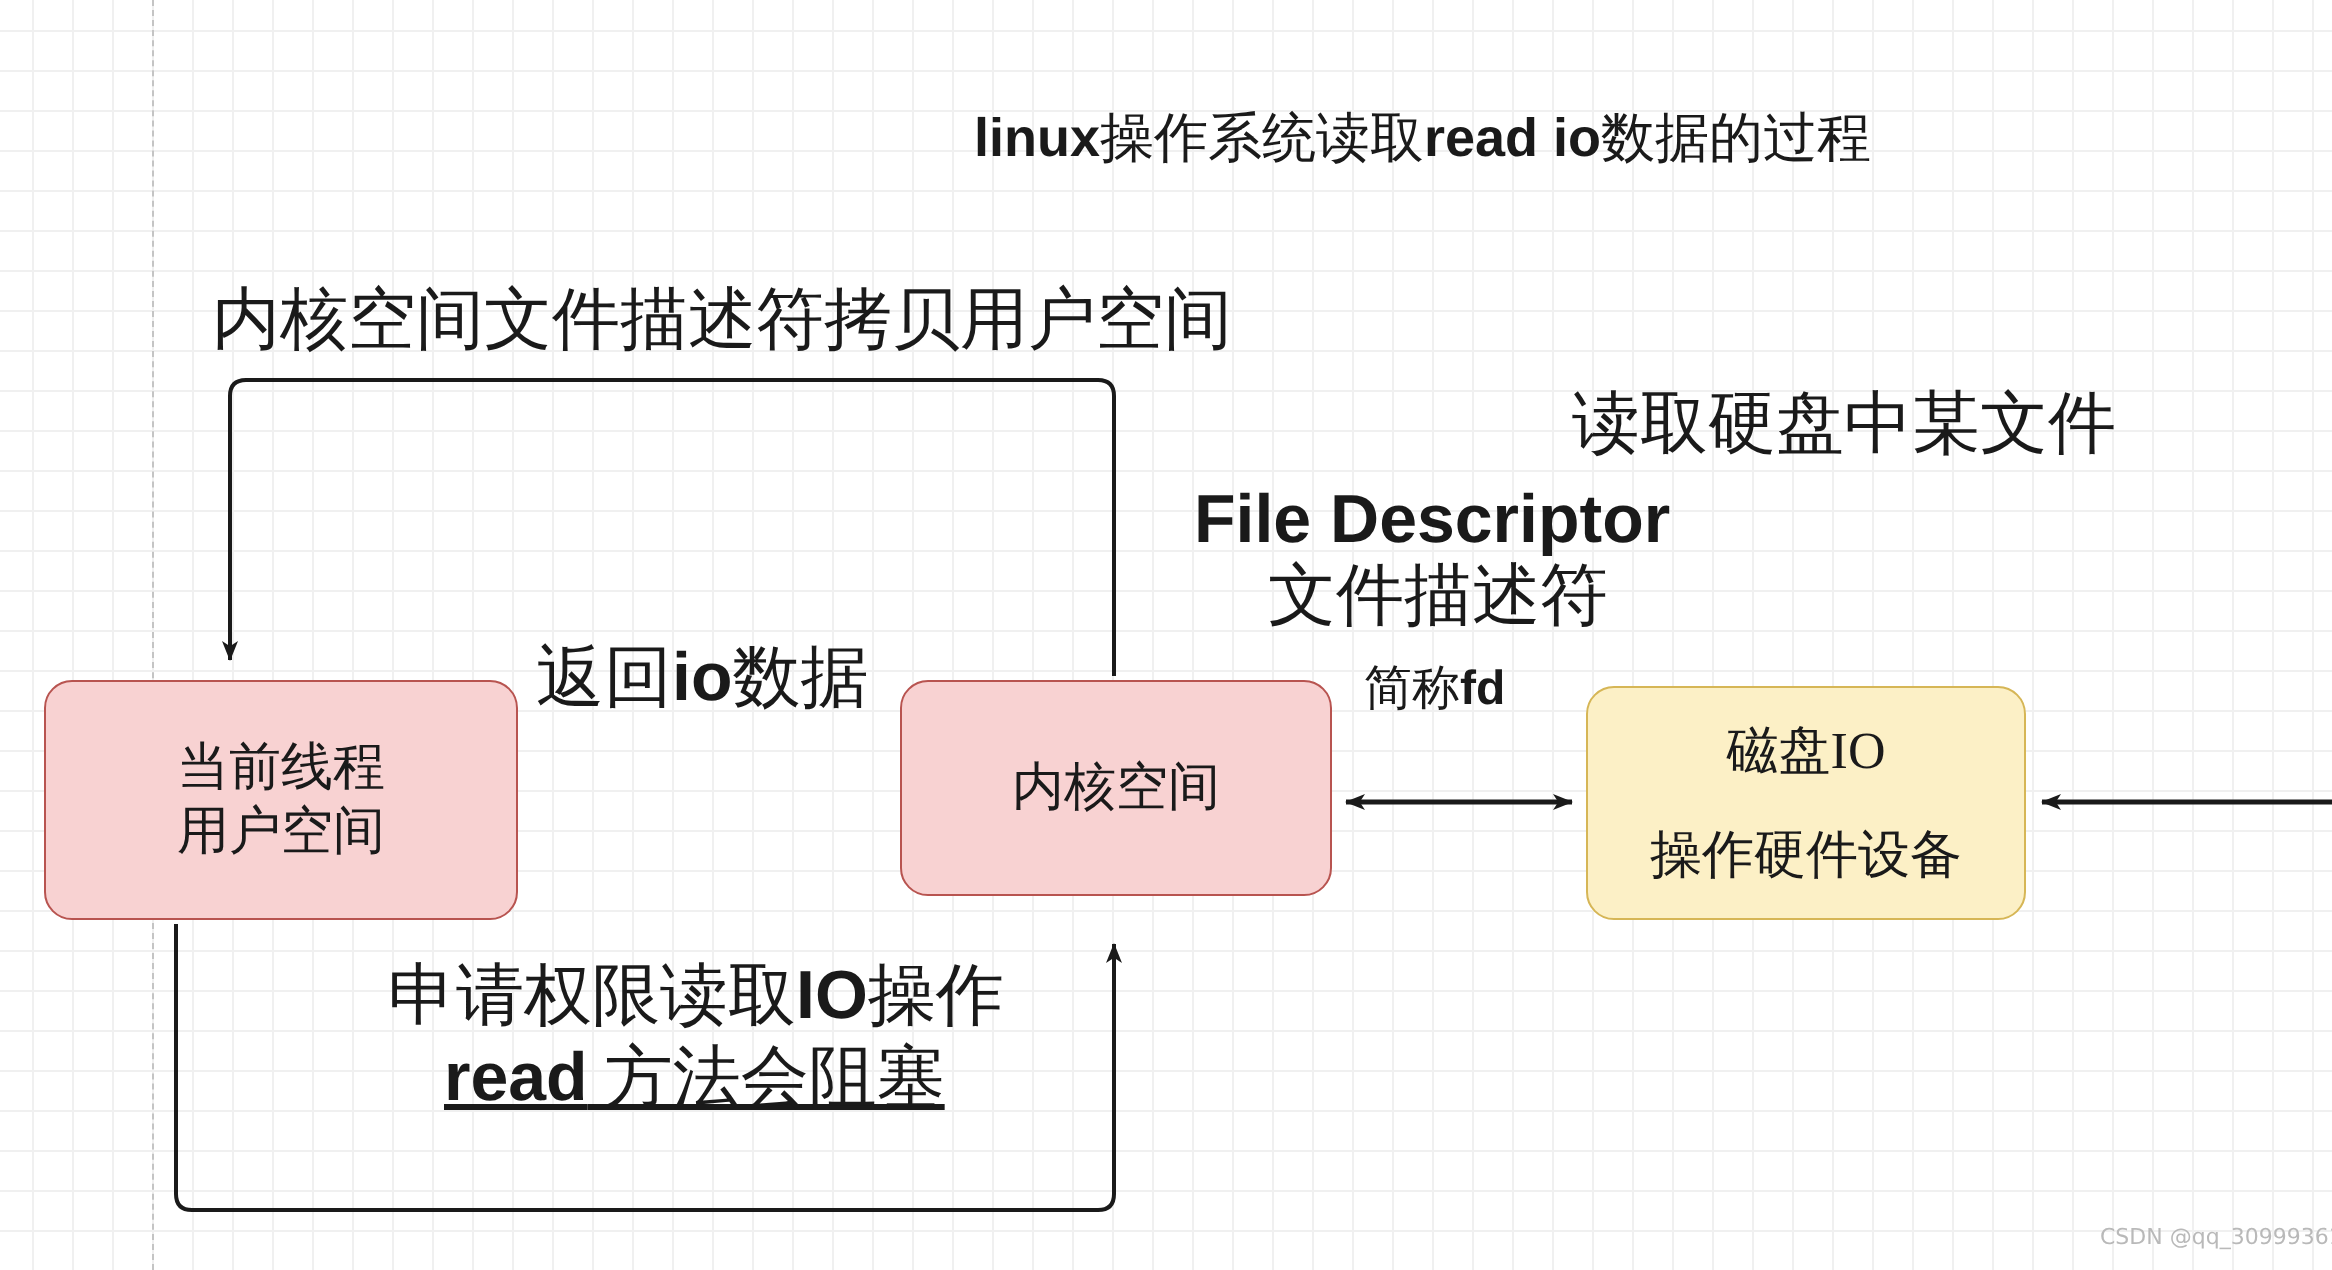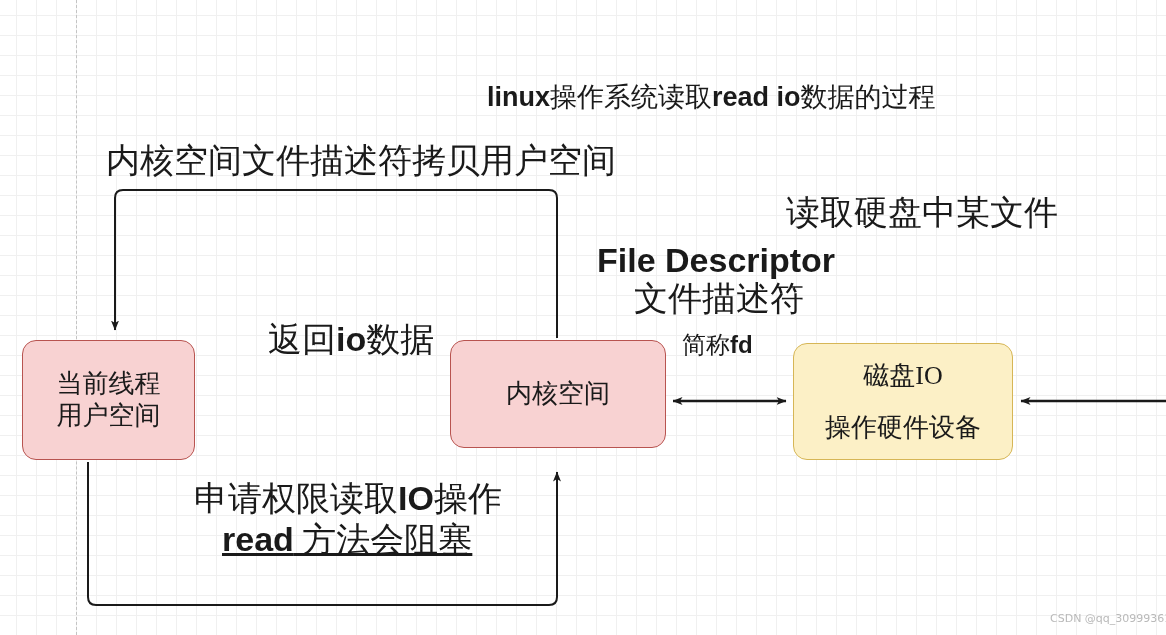--- a/index.html
+++ b/index.html
@@ -84,42 +84,42 @@
     white-space: nowrap;
   }
 </style>
 </head>
 <body>
 
 <div id="canvas">
 
   <div class="guide-line" style="left:76px;"></div>
 
-  <div class="label title" style="left:487px; top:80px;"><span class="bold">linux</span><span>操作系统读取</span><span class="bold">read io</span><span>数据的过程</span></div>
+  <div class="label title" style="left:487px; top:52px;"><span class="bold">linux</span><span>操作系统读取</span><span class="bold">read io</span><span>数据的过程</span></div>
 
   <svg class="edges" viewBox="0 0 1166 635">
     <defs>
       <marker id="arrowEnd" markerWidth="12" markerHeight="12" refX="9.5" refY="4" orient="auto" markerUnits="userSpaceOnUse">
         <path d="M0,0 L10,4 L0,8 L2.6,4 Z" fill="#1a1a1a"></path>
       </marker>
       <marker id="arrowStart" markerWidth="12" markerHeight="12" refX="0.5" refY="4" orient="auto" markerUnits="userSpaceOnUse">
         <path d="M10,0 L0,4 L10,8 L7.4,4 Z" fill="#1a1a1a"></path>
       </marker>
     </defs>
 
     <path d="M557,338 L557,198 Q557,190 549,190 L123,190 Q115,190 115,198 L115,330" fill="none" stroke="#1a1a1a" stroke-width="2" marker-end="url(#arrowEnd)"></path>
 
     <path d="M88,462 L88,597 Q88,605 96,605 L549,605 Q557,605 557,597 L557,472" fill="none" stroke="#1a1a1a" stroke-width="2" marker-end="url(#arrowEnd)"></path>
 
     <path d="M673,401 L786,401" fill="none" stroke="#1a1a1a" stroke-width="2.4" marker-end="url(#arrowEnd)" marker-start="url(#arrowStart)"></path>
 
     <path d="M1166,401 L1021,401" fill="none" stroke="#1a1a1a" stroke-width="2.4" marker-end="url(#arrowEnd)"></path>
   </svg>
 
-  <div class="node node-pink" style="left:22px; top:340px; width:173px; height:120px;">
+  <div class="node node-pink" style="left:22px; top:340px; width:237px; height:120px;">
     <span class="node-line node-txt">当前线程</span>
     <span class="node-line node-txt">用户空间</span>
   </div>
 
   <div class="node node-pink" style="left:450px; top:340px; width:216px; height:108px;">
     <span class="node-line node-txt">内核空间</span>
   </div>
 
   <div class="node node-yellow" style="left:793px; top:343px; width:220px; height:117px;gap:20px;">
     <span class="node-line node-txt">磁盘IO</span>

